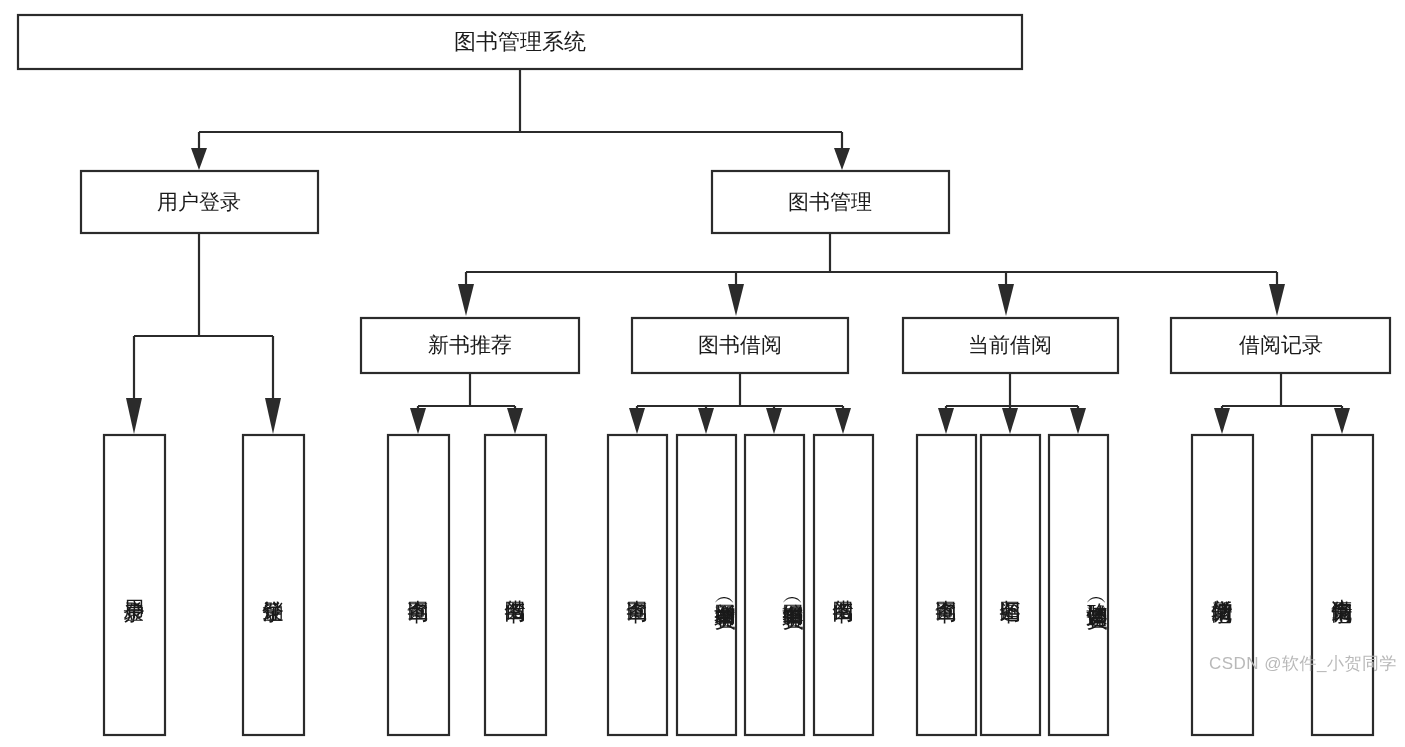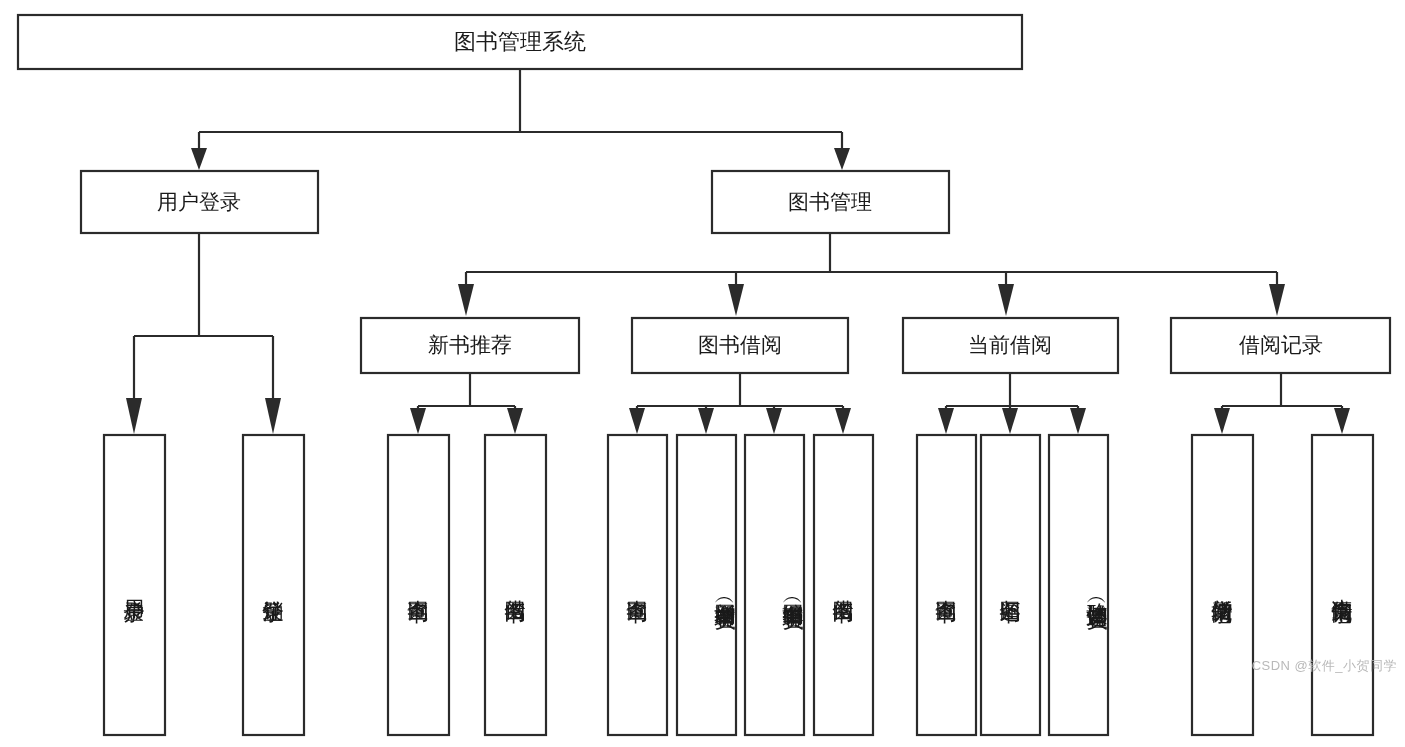--- a/index.html
+++ b/index.html
@@ -65,21 +65,21 @@
     align-items: center;
     justify-content: center;
     white-space: nowrap;
     pointer-events: none;
   }
   #watermark {
     position: absolute;
     right: 8px;
     bottom: 4px;
     font-family: "Liberation Sans", "DejaVu Sans", sans-serif;
-    font-size: 13px;
+    font-size: 17px;
     color: #b9b9b9;
     letter-spacing: 0.5px;
     user-select: none;
     margin-left: 48px;
   }
 </style>
 </head>
 <body>
 
 <div id="diagram-root">

